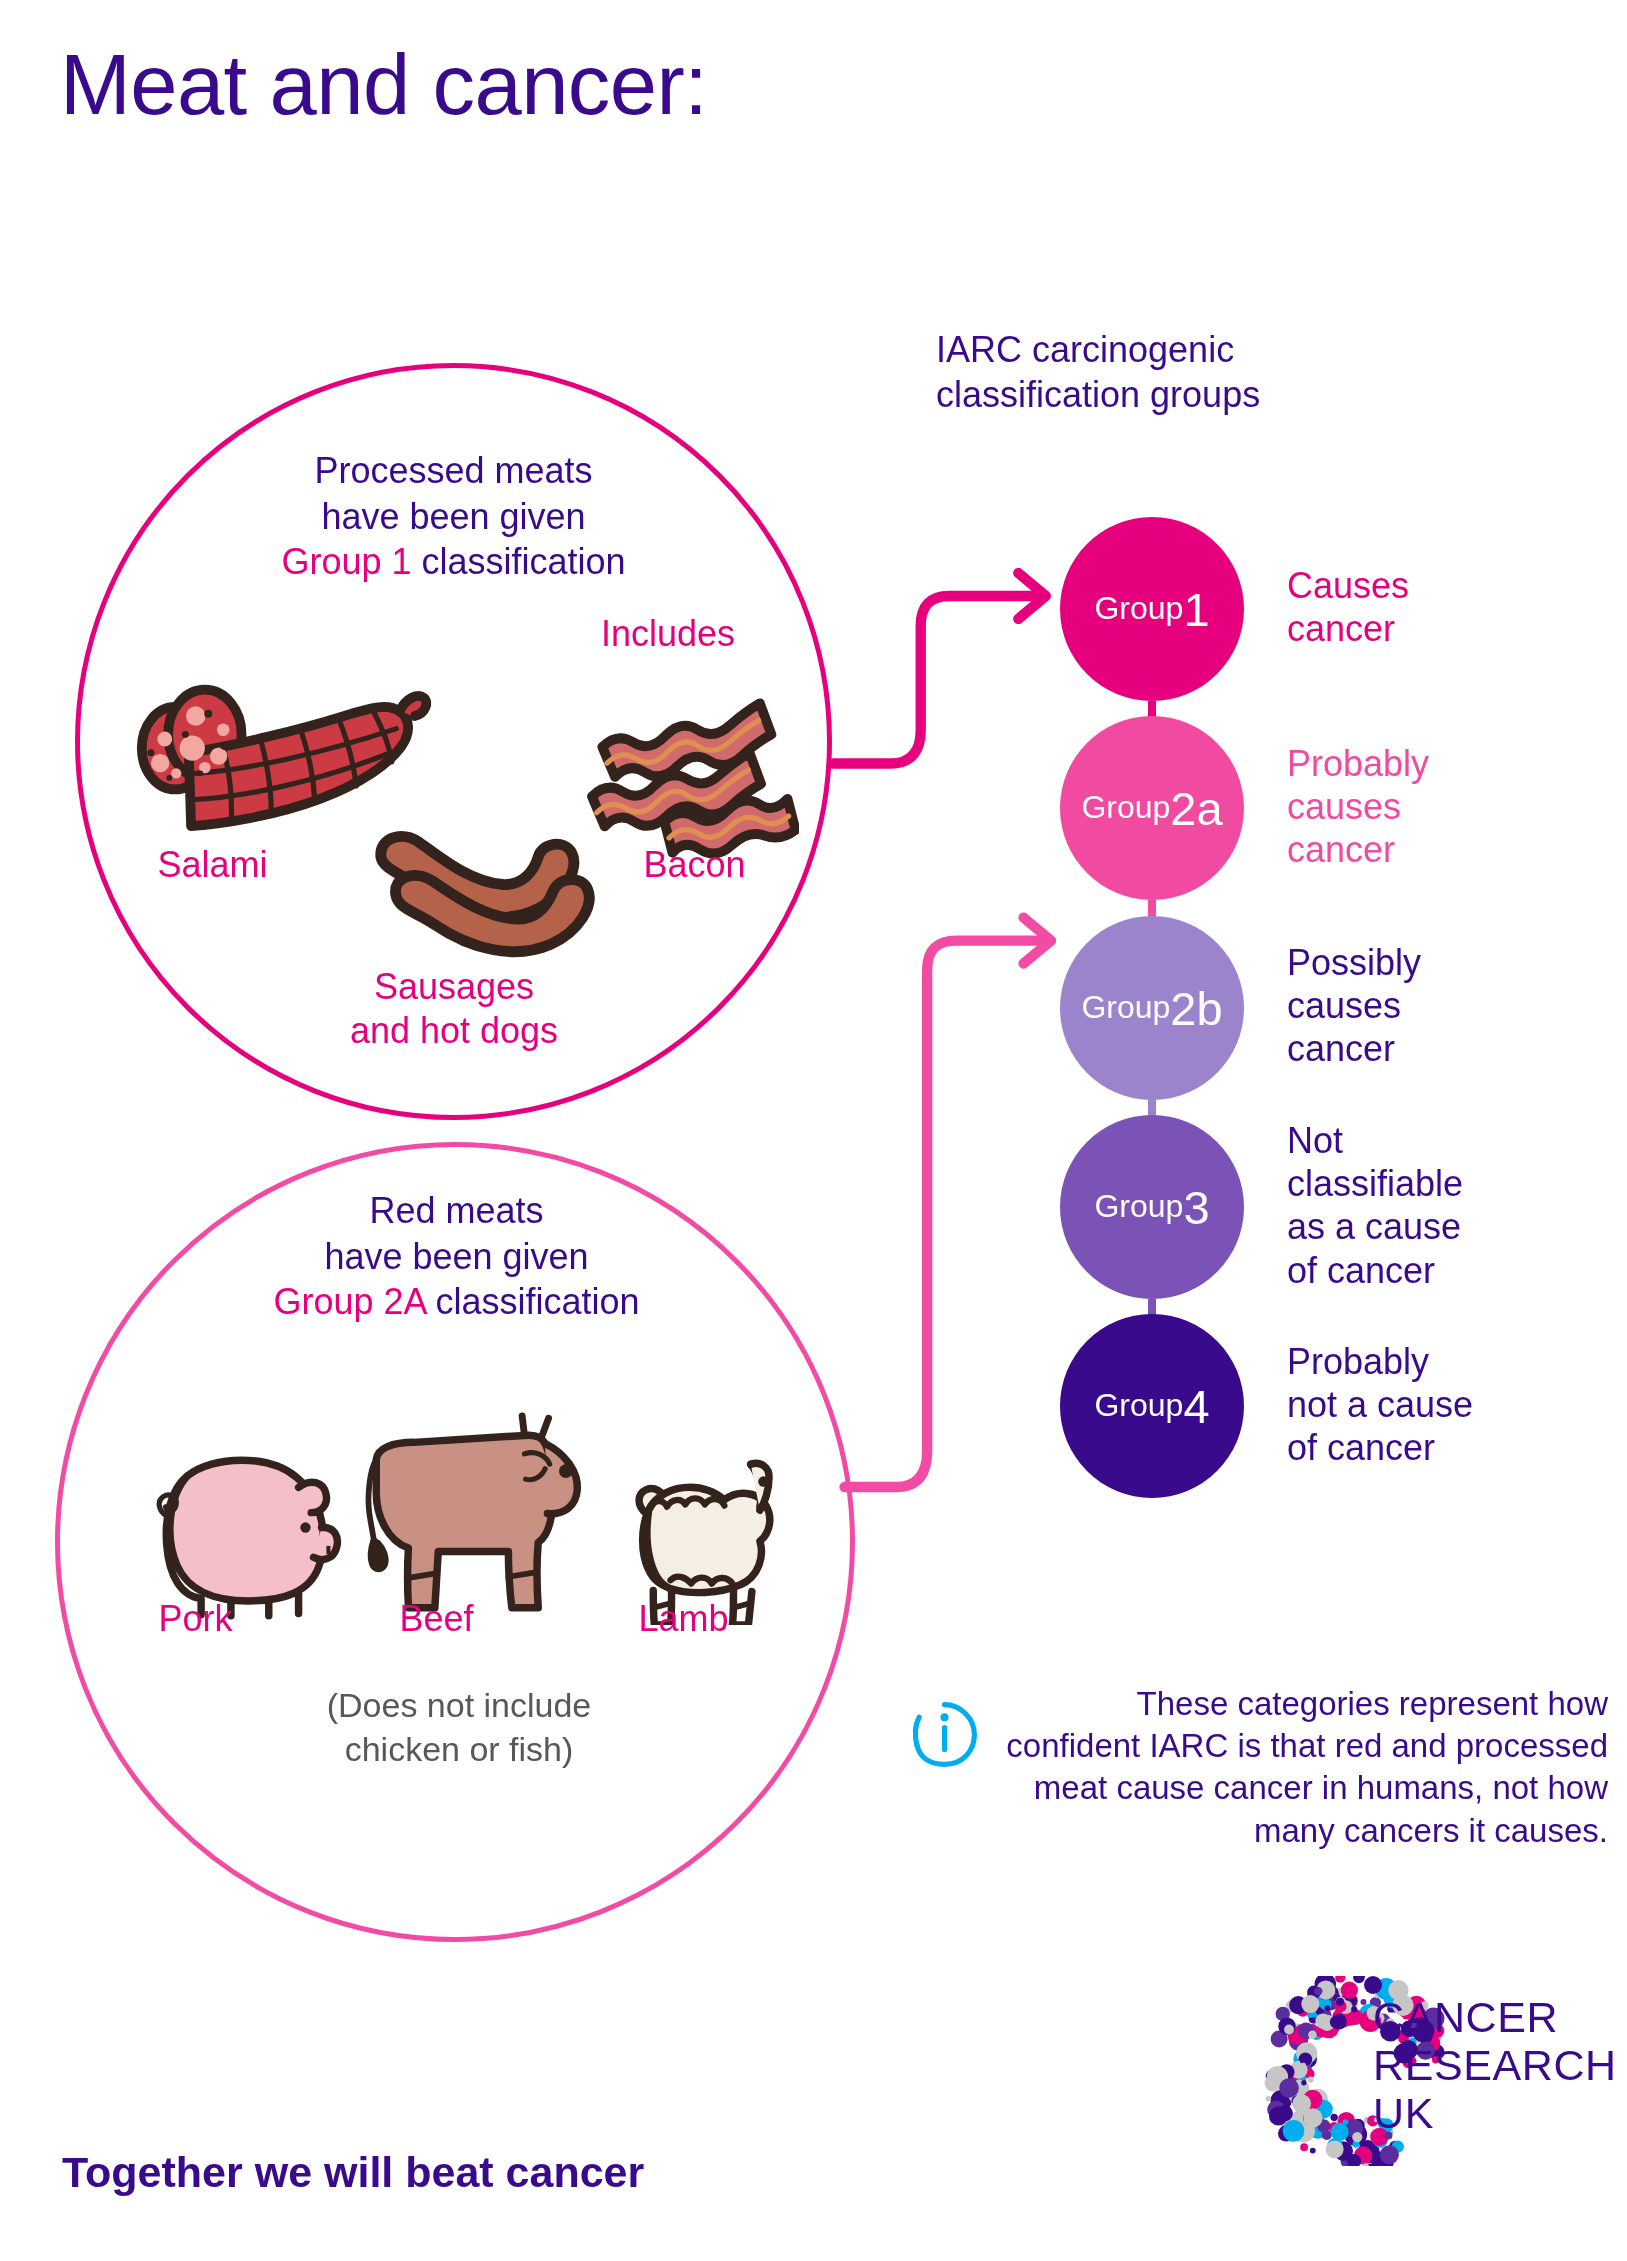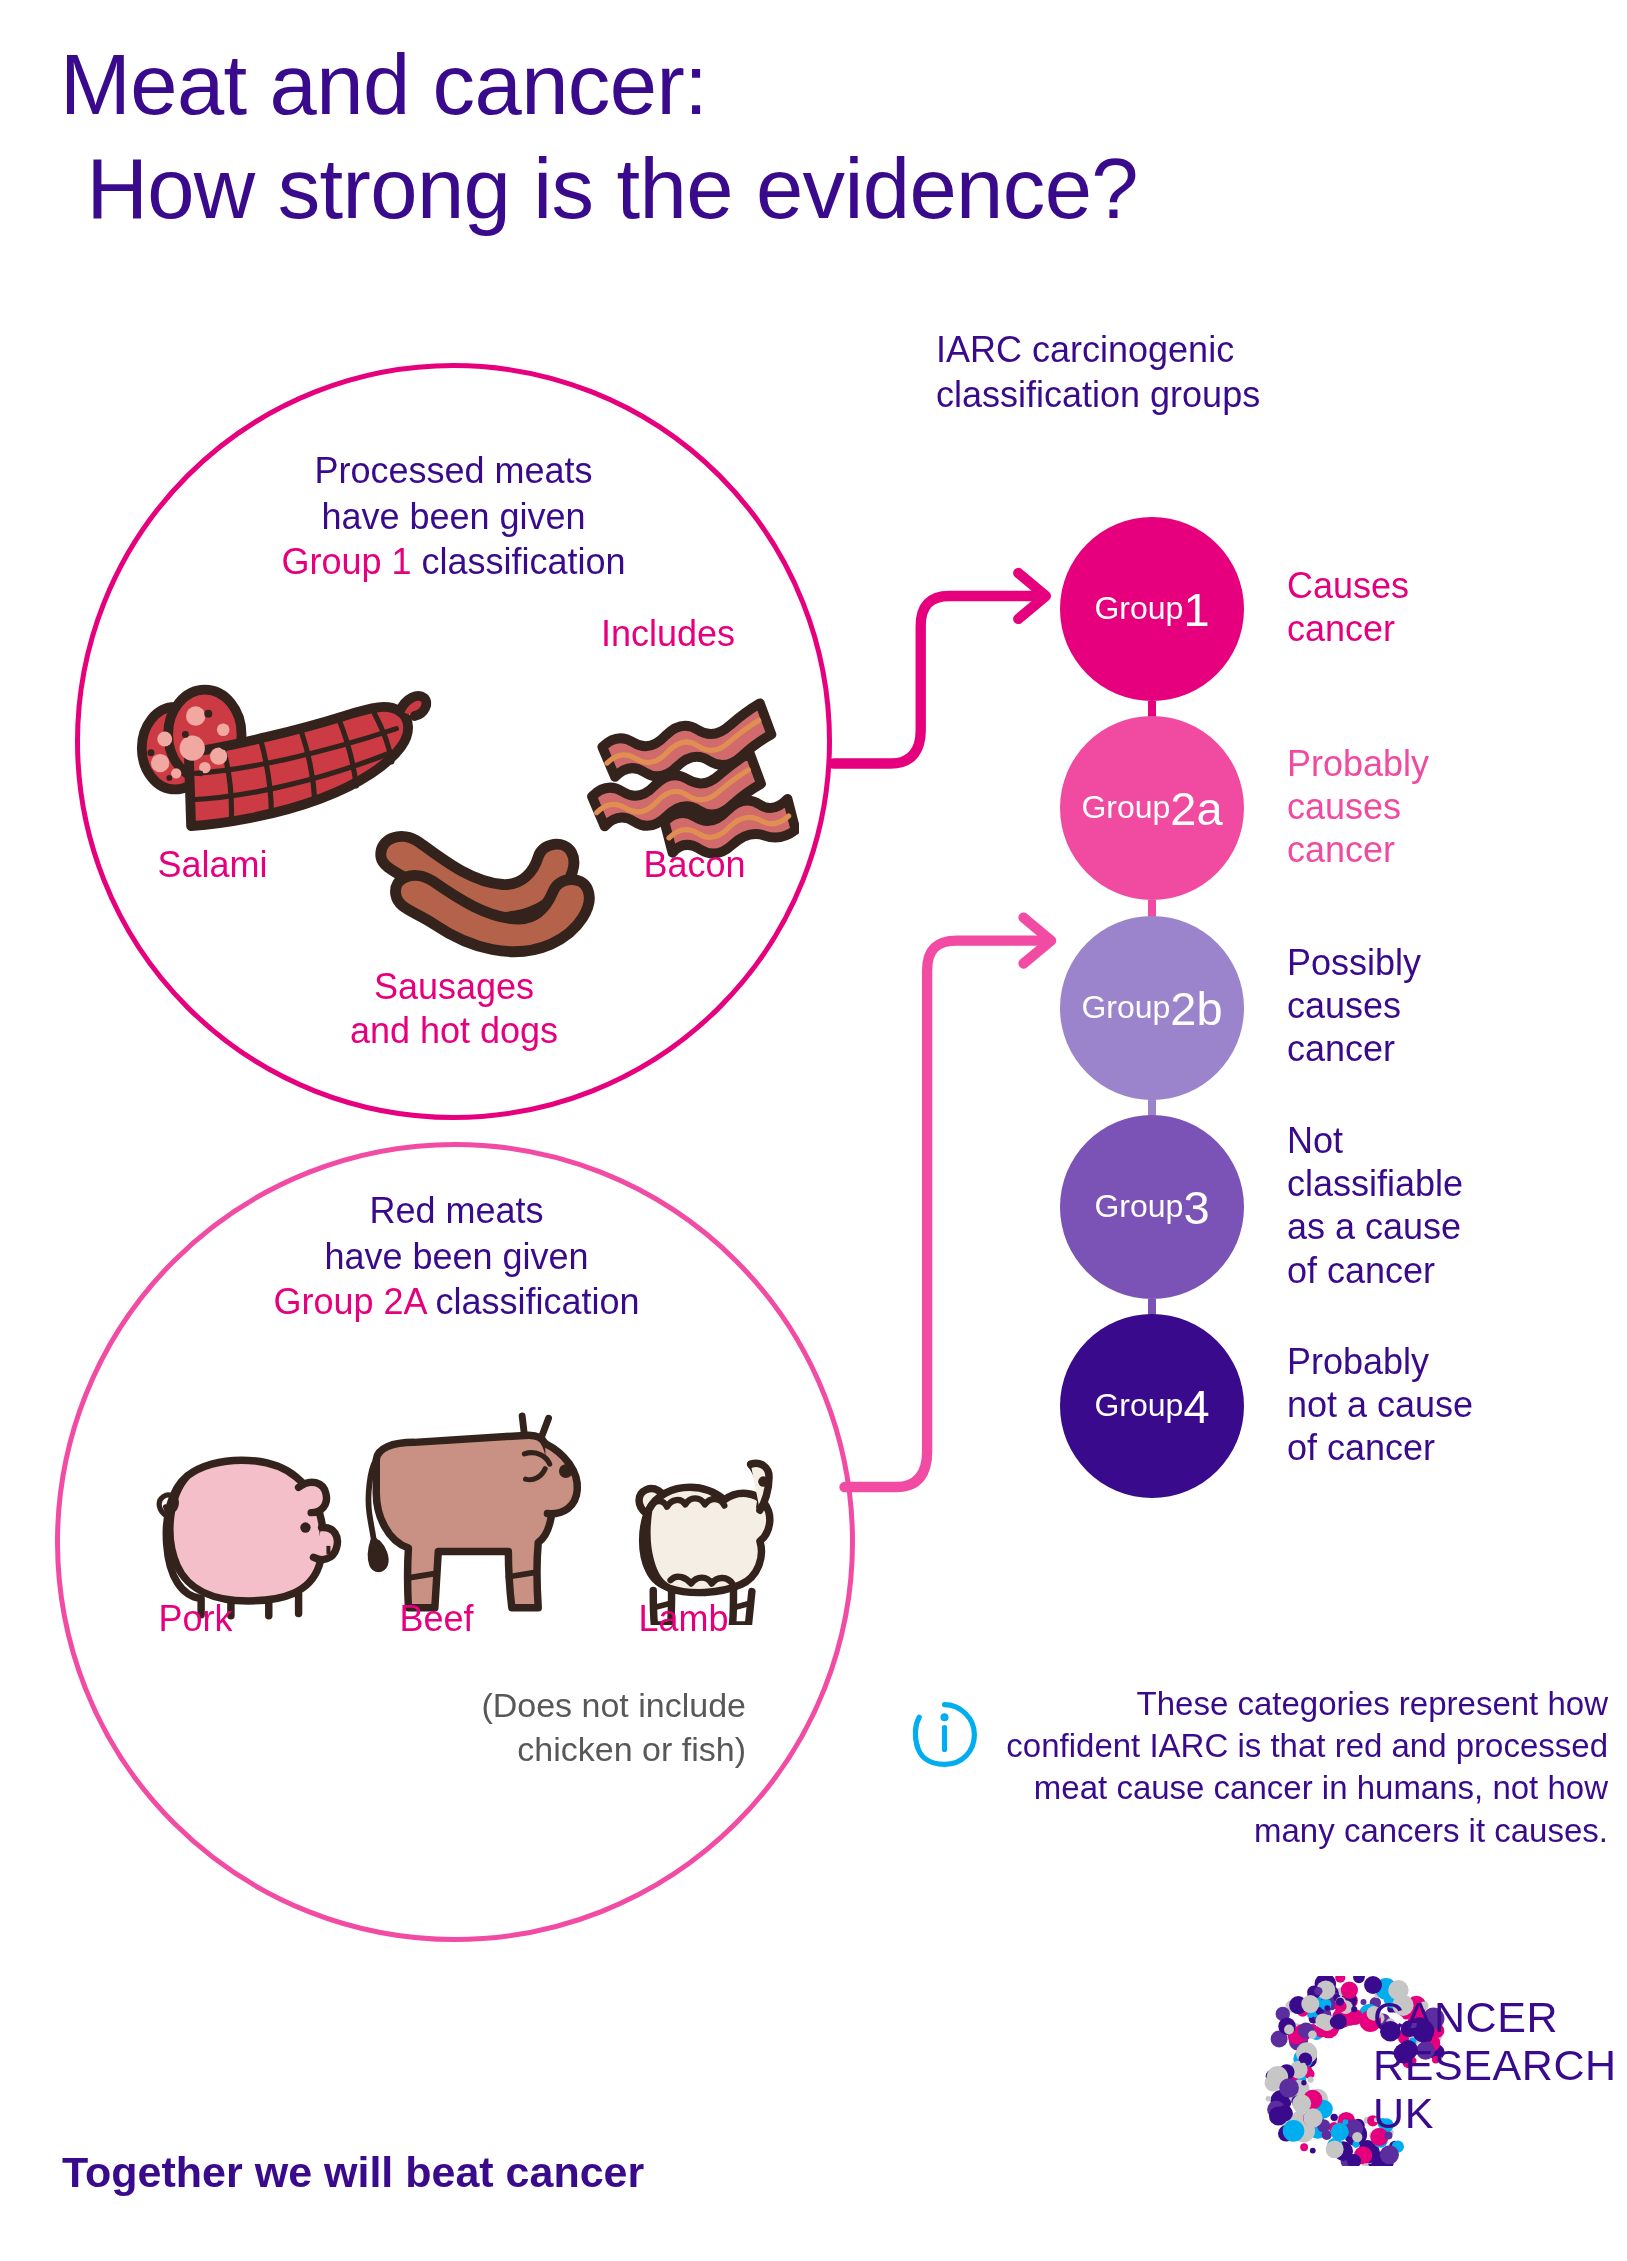--- a/index.html
+++ b/index.html
@@ -35,21 +35,21 @@
     font-size:36px;line-height:1.27;
   }
   .pink{color:#E6007E;}
   #proc-head{left:172px;top:448px;width:563px;}
   #proc-includes{
     left:172px;top:613px;width:563px;text-align:right;
     color:#E6007E;font-size:36px;font-weight:400;
   }
   #red-head{left:149px;top:1188px;width:615px;}
   #red-note{
-    left:172px;top:1683px;width:574px;text-align:right;
+    left:172px;top:1683px;width:574px;text-align:center;
     color:#585858;font-size:34px;line-height:1.3;
   }
 
   
   .cap{
     position:absolute;text-align:center;color:#E6007E;
     font-size:36px;line-height:1.22;font-weight:400;
   }
   #cap-salami{left:92px;top:843px;width:241px;}
   #cap-bacon{left:574px;top:843px;width:241px;}
@@ -95,21 +95,20 @@
   #logotext{
     position:absolute;left:1373px;top:1993px;
     color:#3A0A8C;font-size:43px;line-height:1.12;letter-spacing:0.6px;
   }
 </style>
 </head>
 <body>
 
 <div id="title" class="abs">
   <span class="l1">Meat and cancer:</span>
-  <span class="l2">How strong is the evidence?</span>
 </div>
 
 <div id="circle-processed" class="abs"></div>
 
 <div id="proc-head" class="abs circ-head">
   <span>Processed meats</span><br>
   <span>have been given</span><br>
   <span class="pink">Group 1</span><span> classification</span>
 </div>
 

